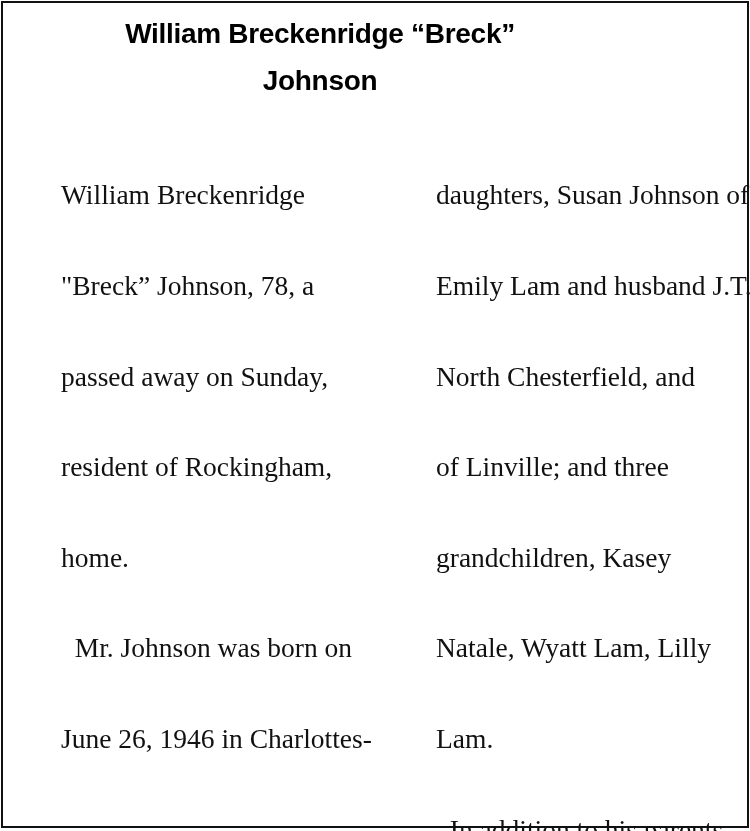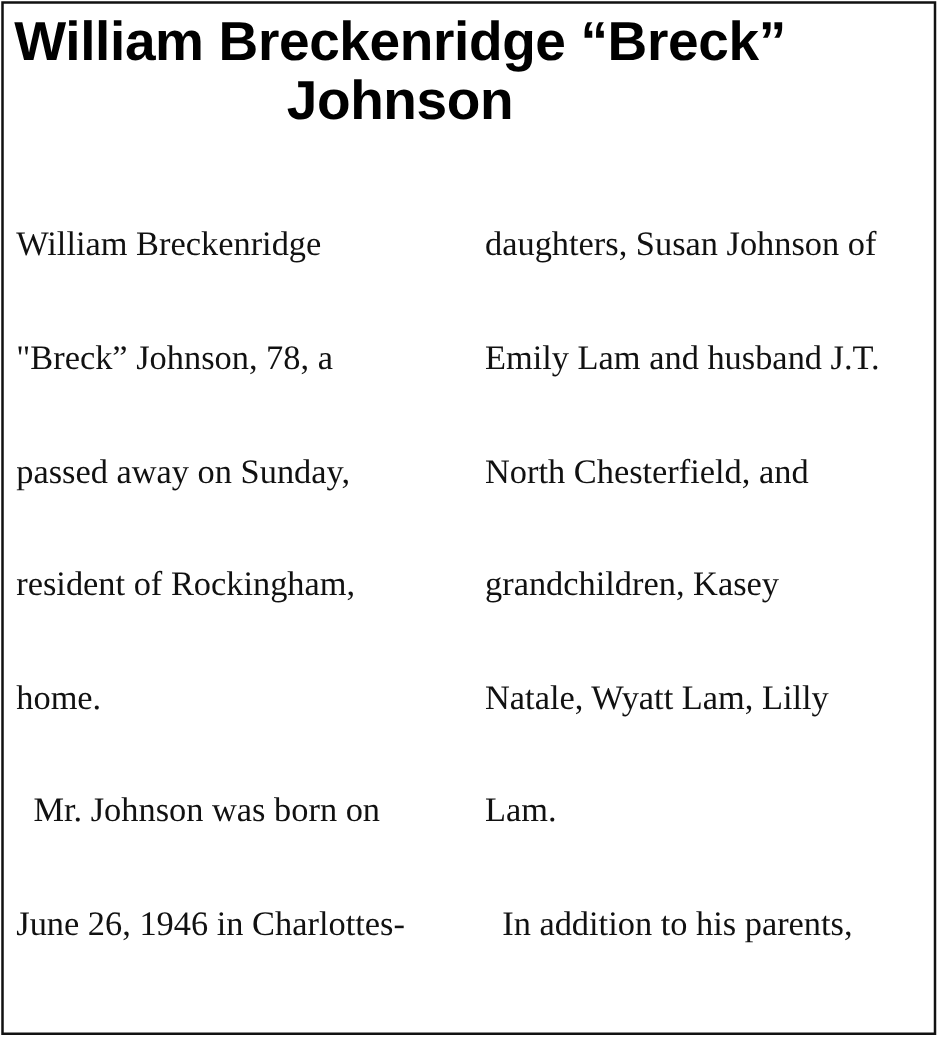--- a/index.html
+++ b/index.html
@@ -5,32 +5,32 @@
   html, body { margin: 0; padding: 0; background: #ffffff; }
   body { width: 750px; height: 831px; position: relative; overflow: hidden; }
   .frame {
     position: absolute; left: 1px; top: 1px; width: 744px; height: 823px;
     border: 2px solid #111; background: #fff; box-sizing: content-box;
   }
   .headline {
     position: absolute; left: 0; top: 10px; width: 640px;
     text-align: center;
     font-family: "Liberation Sans", sans-serif;
-    font-weight: bold; font-size: 44px; line-height: 47px;
+    font-weight: bold; font-size: 28px; line-height: 47px;
     color: #000; letter-spacing: -0.3px;
   }
   .col {
     position: absolute; top: 120px;
     font-family: "Liberation Serif", serif;
     font-size: 27.5px; line-height: 30.2px; color: #111;
     white-space: pre;
   }
   .col.left { left: 13px; width: 360px; }
   .col.right { left: 388px; width: 355px; }
-  .line { display: block; height: 30.2px; }
+  .line { display: block; height: 30.2px; margin-left: 48px; }
 </style>
 </head>
 <body>
 
 <div class="frame"></div>
 
 <div class="headline">
   <div>William Breckenridge “Breck”</div>
   <div>Johnson</div>
 </div>
@@ -55,20 +55,21 @@
   
   
   
   
 </div>
 
 <div class="col right">
   <span class="line">daughters, Susan Johnson of</span>
   <span class="line">Emily Lam and husband J.T.</span>
   <span class="line">North Chesterfield, and</span>
+  <span class="line">of Linville; and three</span>
   <span class="line">grandchildren, Kasey</span>
   <span class="line">Natale, Wyatt Lam, Lilly</span>
   <span class="line">Lam.</span>
   <span class="line">  In addition to his parents,</span>
   
   
   
   
   
   

